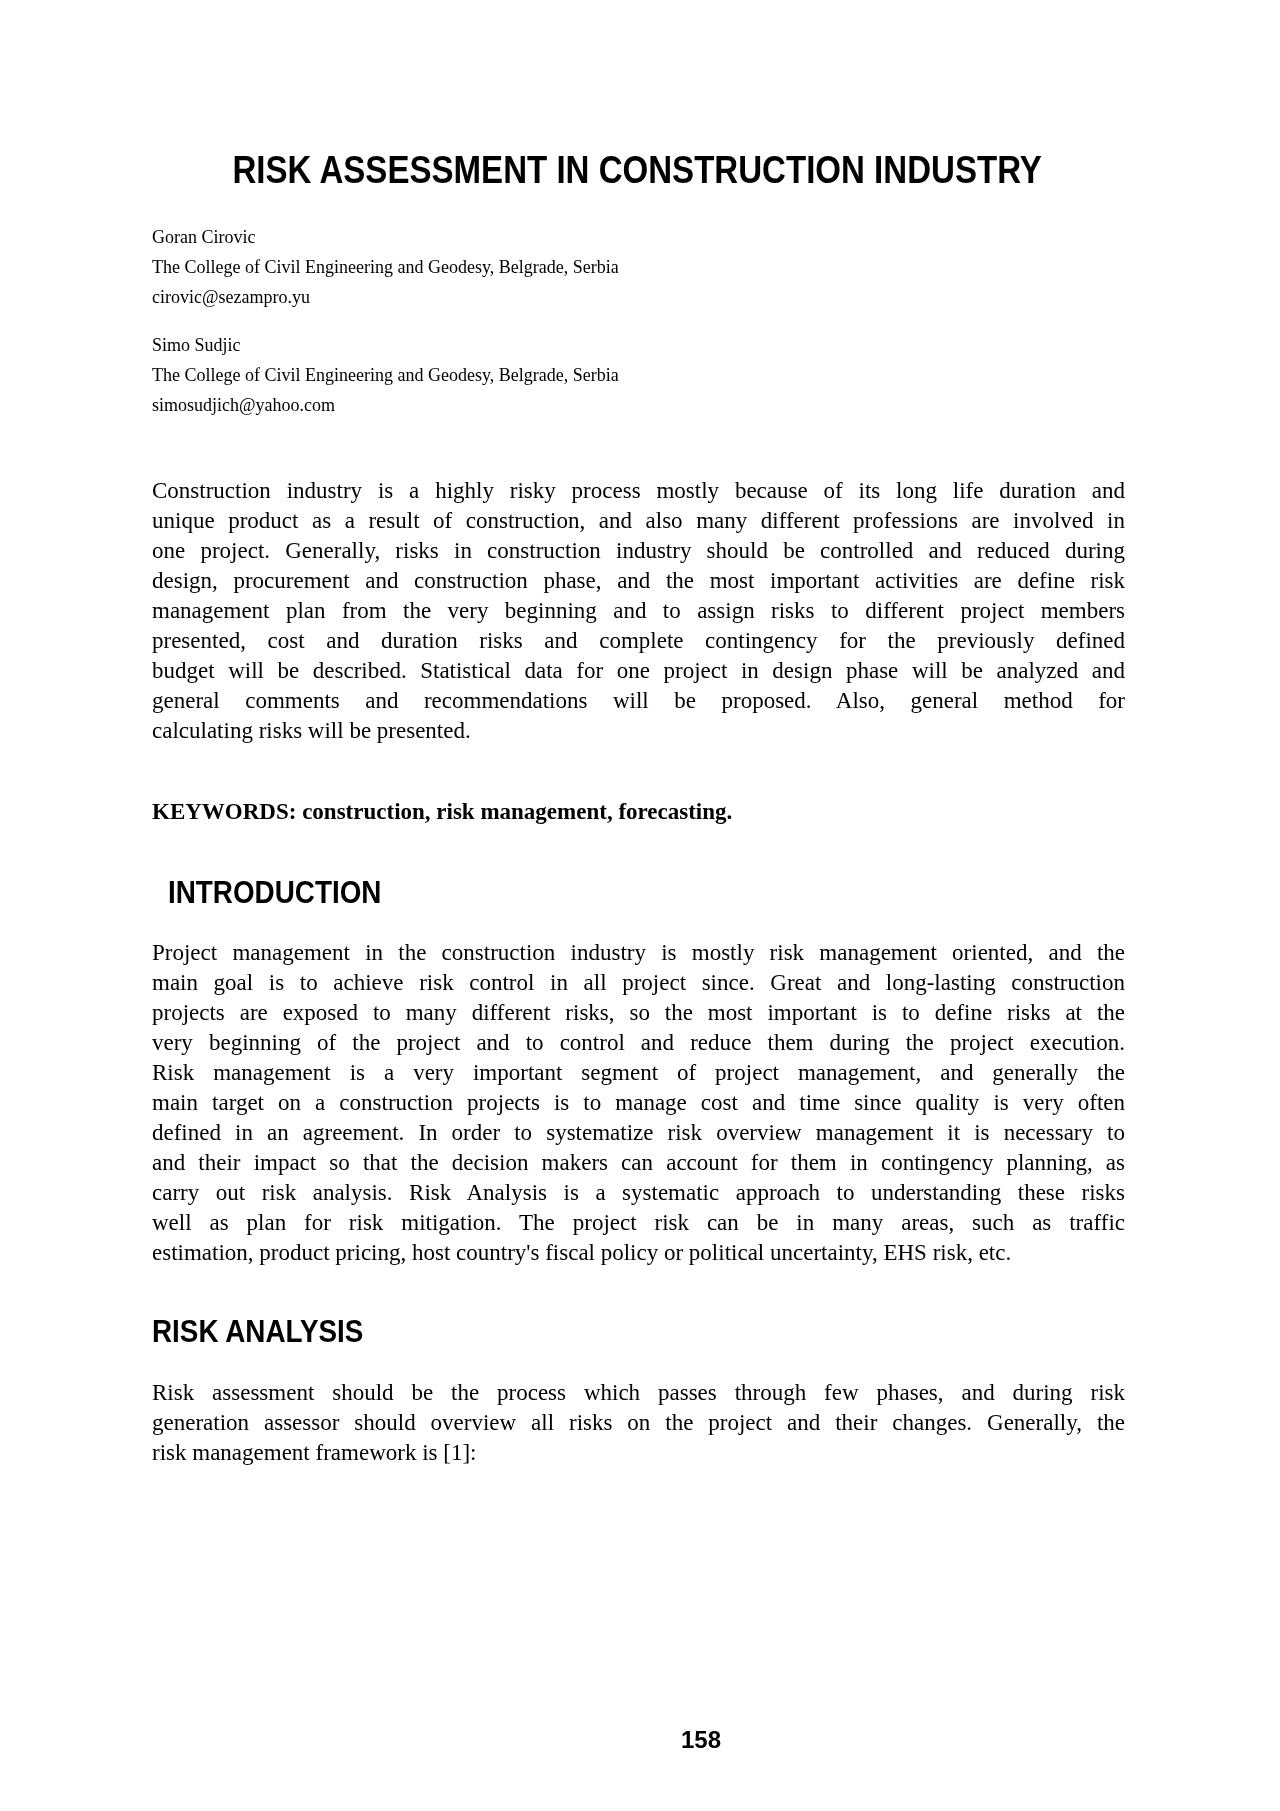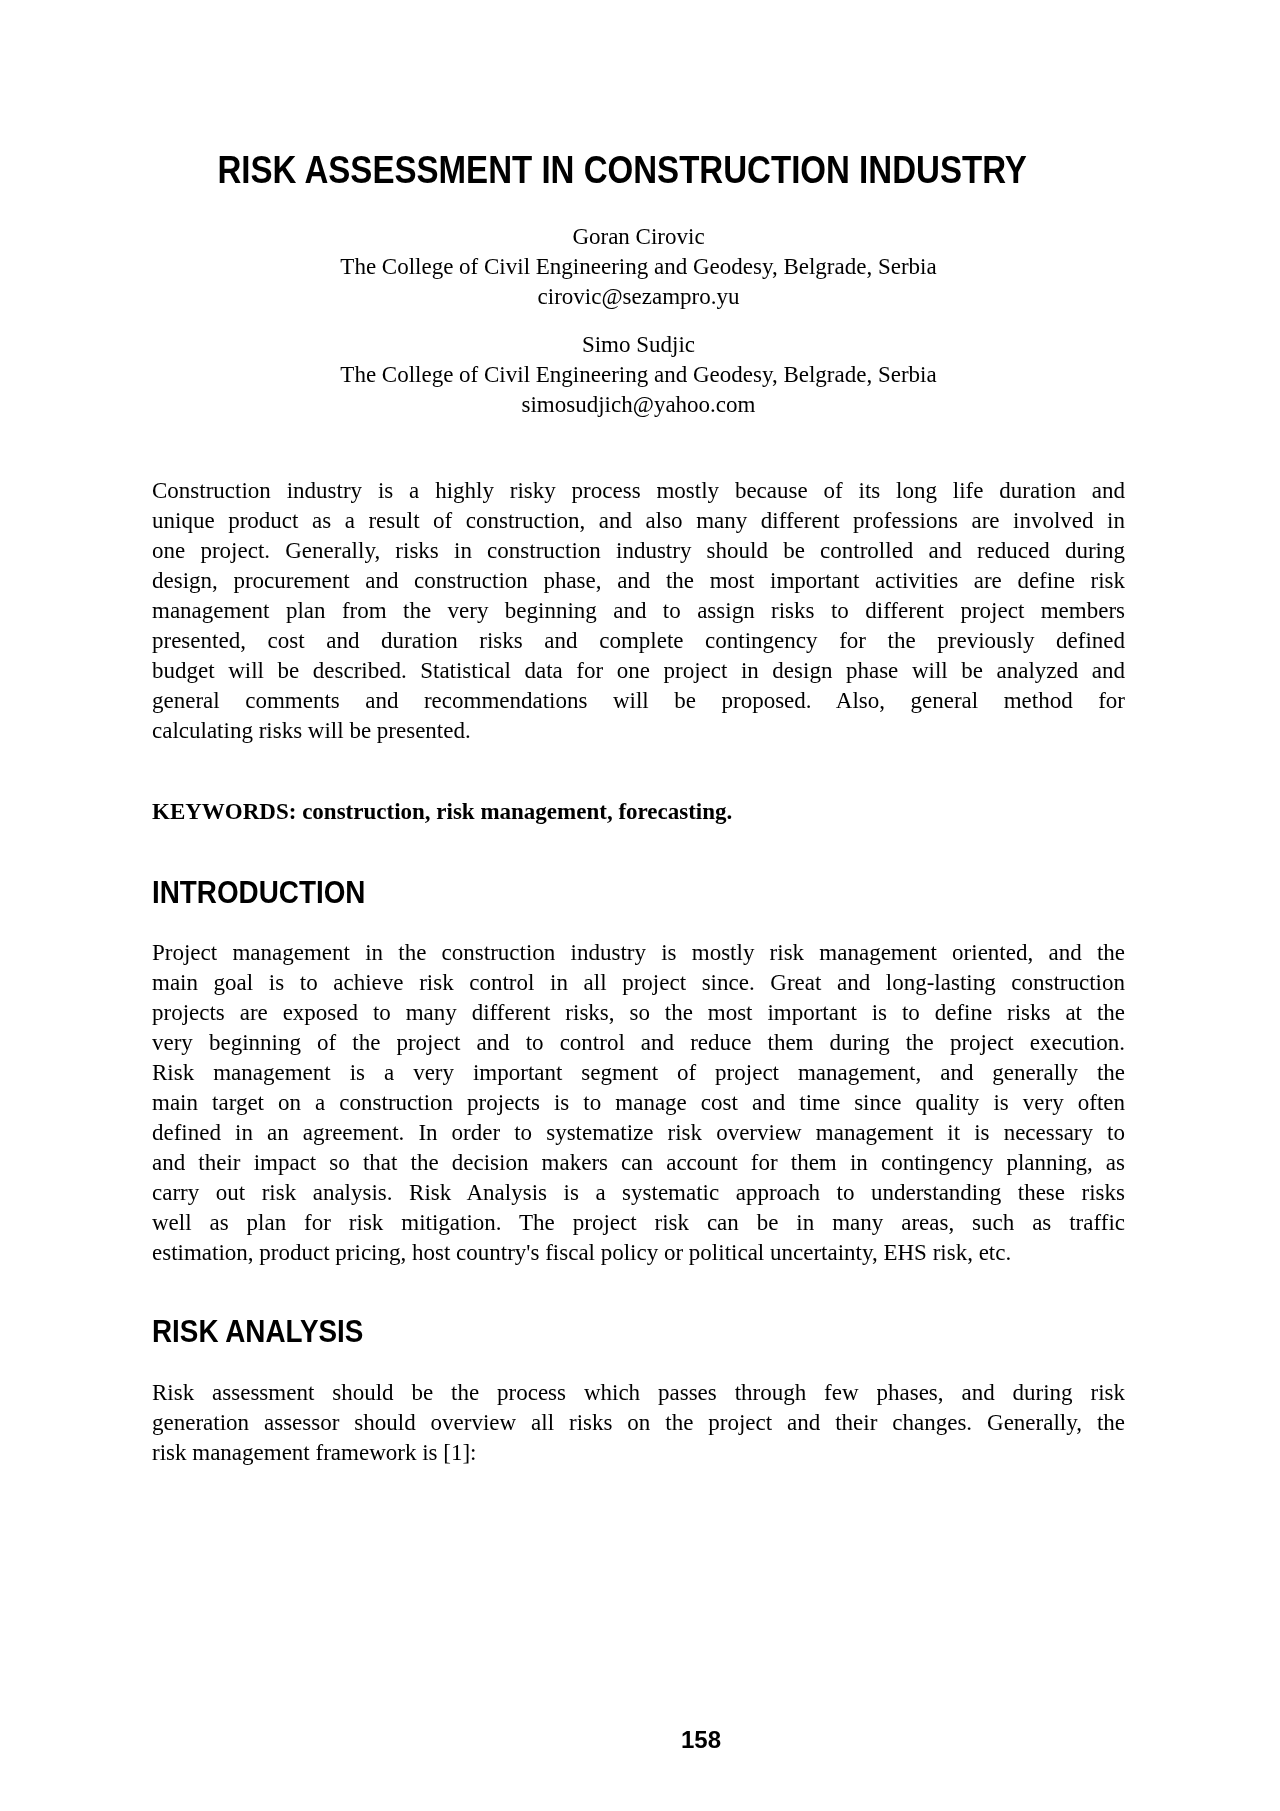--- a/index.html
+++ b/index.html
@@ -7,40 +7,40 @@
     position: relative;
     width: 1280px;
     height: 1811px;
     background: #ffffff;
     color: #000000;
     overflow: hidden;
   }
   
   .title {
     position: absolute;
-    left: 136px; top: 146px;
+    left: 151px; top: 146px;
     width: 973px;
     margin: 0;
     text-align: center;
     font-family: "Liberation Sans", sans-serif;
     font-weight: bold;
     font-size: 38px;
     line-height: 48px;
     white-space: nowrap;
   }
   .condense-center { display: inline-block; transform: scaleX(0.87); transform-origin: center center; }
   .condense-left   { display: inline-block; transform: scaleX(0.87); transform-origin: left center; }
   
   .authors {
     position: absolute;
     left: 152px;
     width: 973px;
-    text-align: center;
+    text-align: left;
     font-family: "Liberation Serif", serif;
-    font-size: 23px;
+    font-size: 18px;
     line-height: 30px;
   }
   #author-block-1 { top: 222px; }
   #author-block-2 { top: 330px; }
   
   .para {
     position: absolute;
     left: 152px;
     width: 973px;
     font-family: "Liberation Serif", serif;
@@ -67,21 +67,21 @@
     position: absolute;
     left: 152px;
     width: 973px;
     margin: 0;
     font-family: "Liberation Sans", sans-serif;
     font-weight: bold;
     font-size: 32px;
     line-height: 40px;
     white-space: nowrap;
   }
-  #heading-introduction { top: 872px; }
+  #heading-introduction { top: 872px; margin-left: 16px; }
   #heading-risk-analysis { top: 1311px; }
   
   .pagenum {
     position: absolute;
     left: 16px; top: 1726px;
     width: 1280px;
     text-align: center;
     font-family: "Liberation Sans", sans-serif;
     font-weight: bold;
     font-size: 24px;

